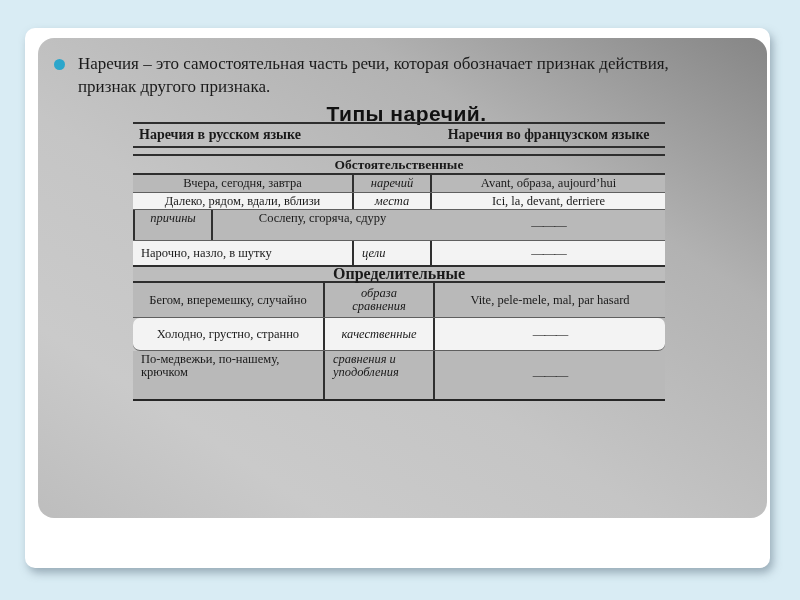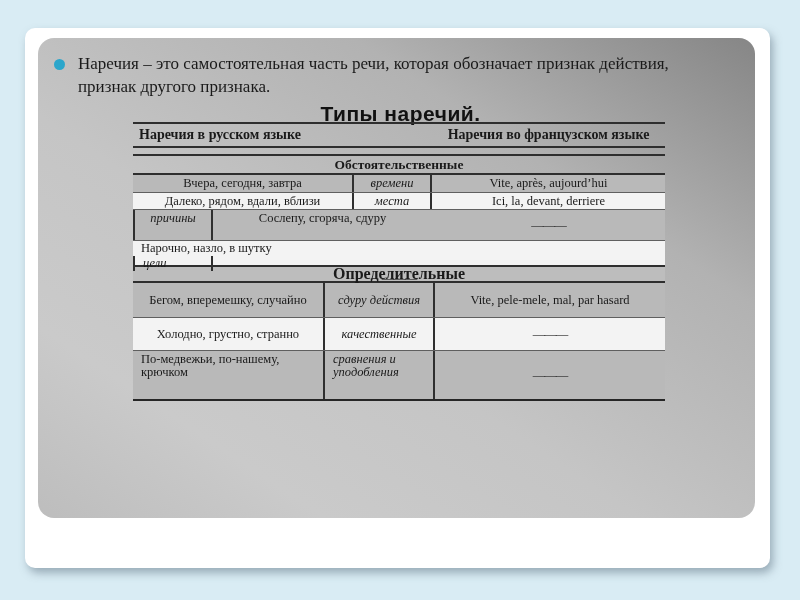--- a/index.html
+++ b/index.html
@@ -9,20 +9,21 @@
   }
   .slide{
     position:absolute;left:25px;top:28px;width:745px;height:540px;
     background:#ffffff;border-radius:10px;
     box-shadow:3px 5px 9px rgba(90,110,125,.5);
   }
   .panel{
     position:absolute;left:13px;top:10px;width:717px;height:480px;
     border-radius:16px;
     background:linear-gradient(to bottom left,#868686 0%,#b2b2b2 28%,#c5c5c5 58%,#cacaca 80%,#bdbdbd 100%);
+    padding-left:12px;
   }
   .bullet-row{position:absolute;left:16px;top:14px;width:680px;display:flex;gap:13px;}
   .dot{flex:0 0 11px;width:11px;height:11px;border-radius:50%;background:#2ba6cb;margin-top:7px;}
   .bullet-text{margin:0;width:628px;font-size:17px;line-height:23px;}
   .title{
     position:absolute;left:0;top:60px;width:100%;margin:4px;text-align:center;
     font-family:"Liberation Sans",sans-serif;font-weight:bold;font-size:21px;letter-spacing:.5px;color:#111;
   }
   .adverb-table{position:absolute;left:95px;top:84px;width:532px;font-size:12.5px;}
   .thead{
@@ -51,24 +52,24 @@
   .s2 .c2{width:112px;}
   .s2 .c3{flex:1;}
   .bg-g{background:#b9b9b9;}
   .bg-w{background:#f3f3f3;justify-content:space-between;}
   .jc{justify-content:center;text-align:center;}
   .jl{justify-content:flex-start;text-align:left;}
   .va-t .cell{align-items:flex-start;padding-top:2px;}
   .r1{height:17px;border-bottom:1px solid #5f5f5f;}
   .r2{height:16px;border-bottom:1px solid #5f5f5f;}
   .r3{height:30px;border-bottom:1px solid #5f5f5f;}
-  .r4{height:24px;flex-direction:column;}
+  .r4{height:24px;}
   .r5{height:28px;border-bottom:1px solid #5f5f5f;}
   .r6{height:34px;border-bottom:1px solid #5f5f5f;}
-  .r7{height:32px;border-bottom:1px solid #5f5f5f;}
+  .r7{height:32px;border-bottom:1px solid #5f5f5f;border-radius:7px;}
   .r8{height:48px;border-bottom:2px solid #262626;}
   .dash{letter-spacing:-1px;color:#2a2a2a;font-style:normal;}
 </style>
 </head>
 <body>
 
 <div class="stage">
   <div class="slide">
     <div class="panel">
 
@@ -84,22 +85,22 @@
         <div class="thead">
           <span class="th-ru">Наречия в русском языке</span>
           <span class="th-fr">Наречия во французском языке</span>
         </div>
         <div class="spacer"></div>
 
         <div class="section-label sec1">Обстоятельственные</div>
 
         <div class="row s1 r1 bg-g">
           <div class="cell c1 jc">Вчера, сегодня, завтра</div>
-          <div class="cell c2 jc">времени</div>
-          <div class="cell c3 jc">Vite, après, aujourd’hui</div>
+          <div class="cell c2 jc">наречий</div>
+          <div class="cell c3 jc">Avant, образа, aujourd’hui</div>
         </div>
 
         <div class="row s1 r2 bg-w">
           <div class="cell c1 jc">Далеко, рядом, вдали, вблизи</div>
           <div class="cell c2 jc">места</div>
           <div class="cell c3 jc">Ici, la, devant, derriere</div>
         </div>
 
         <div class="row s1 r3 bg-g va-t">
           <div class="cell c2 jc">причины</div>
@@ -111,21 +112,21 @@
           <div class="cell c1 jl">Нарочно, назло, в шутку</div>
           <div class="cell c2 jl">цели</div>
           <div class="cell c3 jc dash">———</div>
         </div>
 
         <div class="section-label sec2">Определительные</div>
 
 
         <div class="row s2 r6 bg-g">
           <div class="cell c1 jc">Бегом, вперемешку, случайно</div>
-          <div class="cell c2 jc">сдуру действия</div>
+          <div class="cell c2 jc">образа сравнения</div>
           <div class="cell c3 jc">Vite, pele-mele, mal, par hasard</div>
         </div>
 
         <div class="row s2 r7 bg-w">
           <div class="cell c1 jc">Холодно, грустно, странно</div>
           <div class="cell c2 jc">качественные</div>
           <div class="cell c3 jc dash">———</div>
         </div>
 
         <div class="row s2 r8 bg-g va-t">

